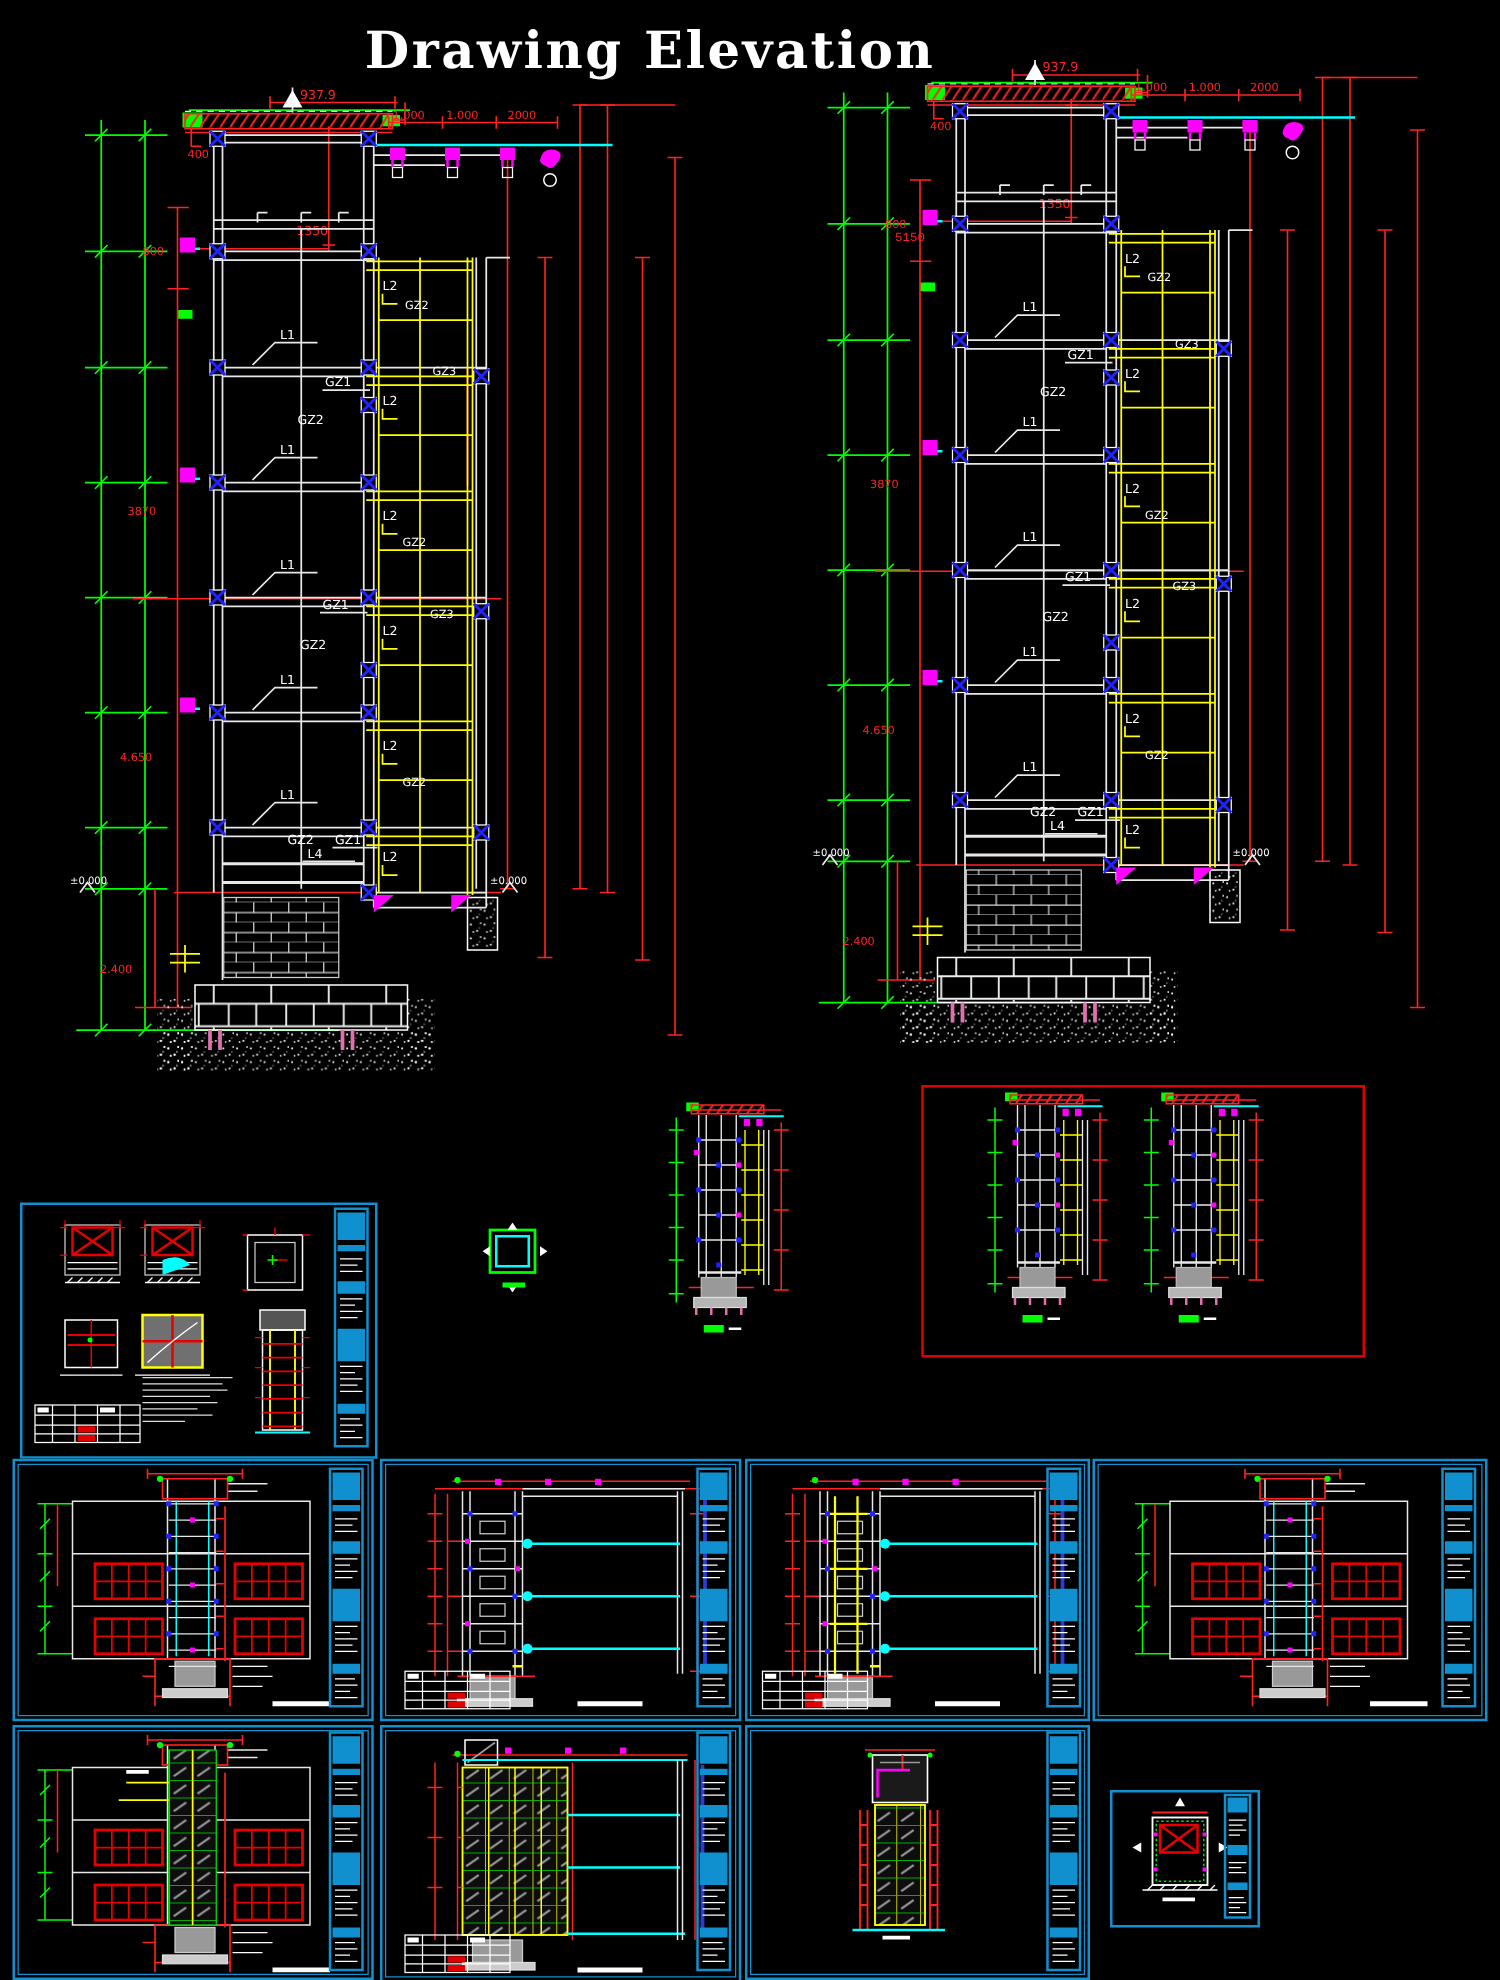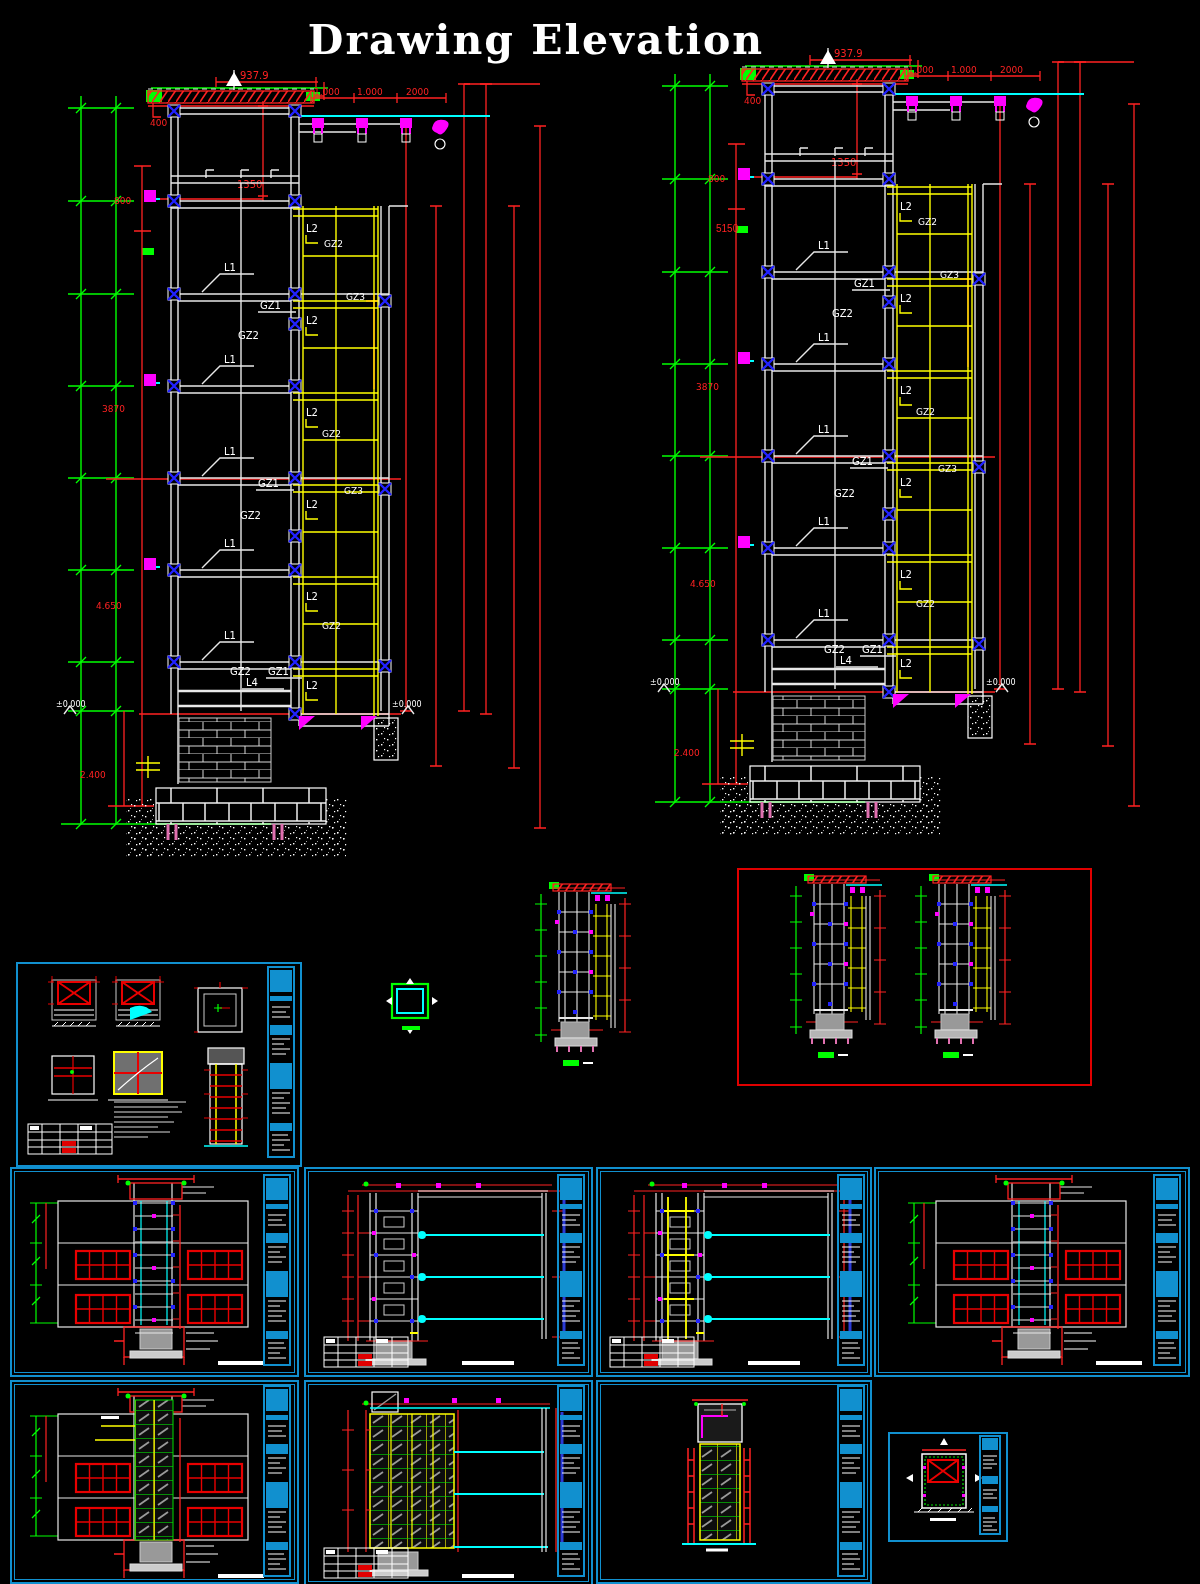--- a/index.html
+++ b/index.html
@@ -1,24 +1,24 @@
 <!DOCTYPE html>
 <html><head>
 <meta charset="utf-8">
 <style>
   html,body{margin:0;padding:0;background:#000;}
   .canvas{position:relative;width:1200px;height:1584px;background:#000;overflow:hidden;
           font-family:"DejaVu Sans",sans-serif;}
   .abs{position:absolute;}
-  .title{position:absolute;top:16px;left:16px;width:1040px;text-align:center;color:#fff;
+  .title{position:absolute;top:16px;left:0;width:1040px;text-align:center;color:#fff;
          font-family:"DejaVu Serif",serif;font-size:41px;letter-spacing:2px;font-weight:bold;}
   .panel{position:absolute;border:2px solid #1190cf;background:#000;}
   .panel .inner{position:absolute;inset:2px;border:1px solid #1190cf;}
   .redbox{position:absolute;border:2px solid #e00000;}
-  .dimred{position:absolute;color:#ff2222;font-size:10px;font-family:Liberation Sans, sans-serif;margin-top:37px;}
+  .dimred{position:absolute;color:#ff2222;font-size:10px;font-family:Liberation Mono, monospace;}
   svg{display:block;}
   text{font-family:"DejaVu Sans",sans-serif;}
 </style>
 </head>
 <body>
 
 <div class="canvas">
 
   <div class="title">Drawing Elevation</div>
 

